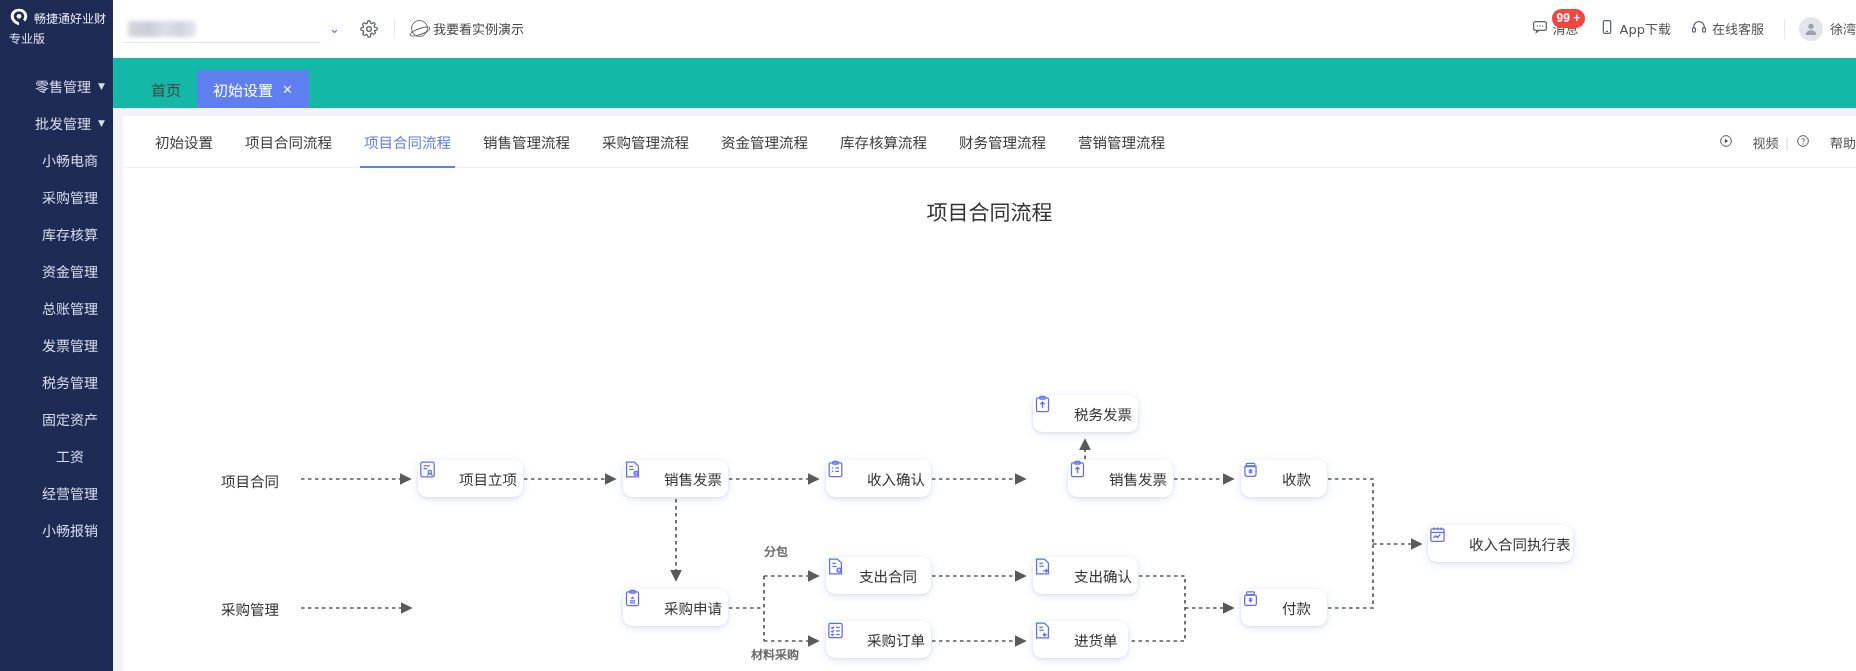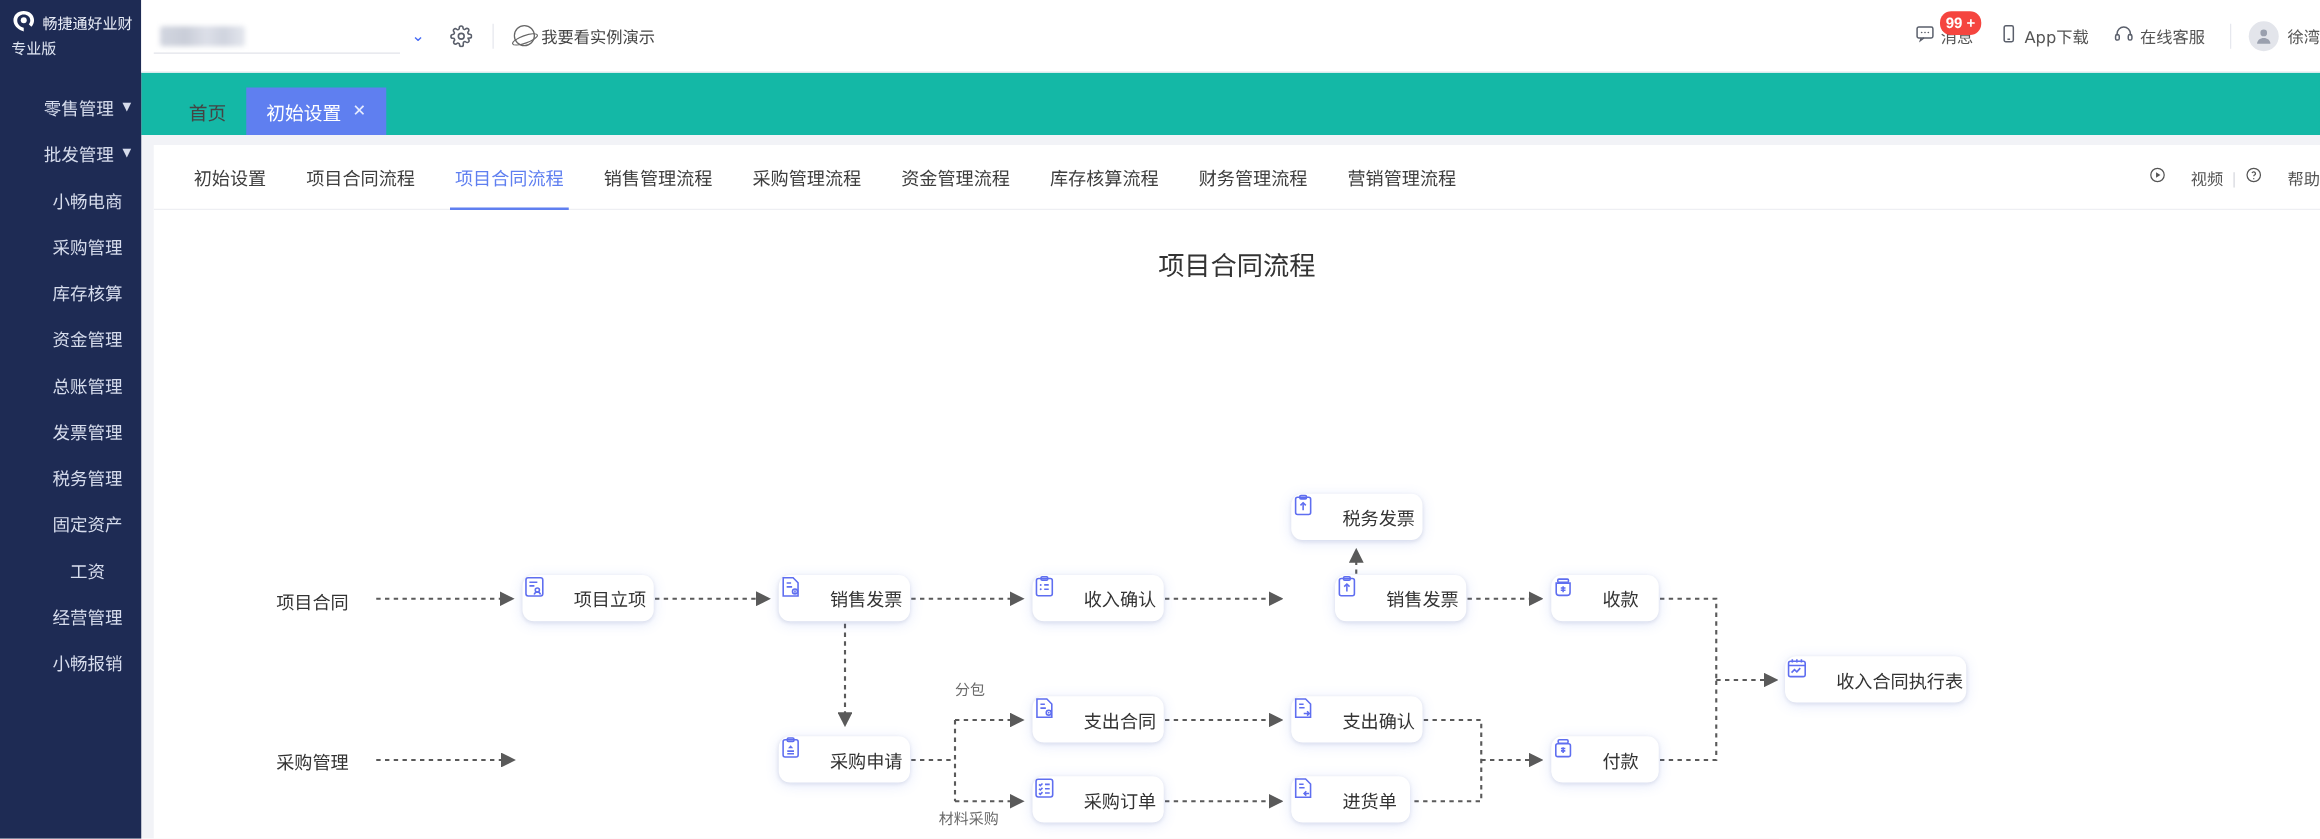--- a/index.html
+++ b/index.html
@@ -168,20 +168,21 @@
     font-family:"DejaVu Sans",sans-serif;
   }
   .node .ico{width:19px;height:19px;flex:0 0 auto;display:block;}
   .swimlane{
     position:absolute;font-size:14.5px;color:#333;white-space:nowrap;
     font-family:"DejaVu Sans",sans-serif;
   }
   .edge-label{
     position:absolute;font-size:12px;color:#6b6b6b;white-space:nowrap;
     font-family:"DejaVu Sans",sans-serif;
+    font-weight:bold;
   }
 </style>
 </head>
 <body>
 
 <div class="app">
 
   <aside class="sidebar">
     <div class="logo">
       <div class="logo-row">
@@ -511,21 +512,21 @@
               <rect x="4.4" y="3.6" width="15.2" height="17.4" rx="2"></rect>
               <rect x="8.6" y="1.8" width="6.8" height="3.4" rx="1.2"></rect>
               <path d="M12 9.2l2.6 3h-5.2z" fill="#5f6ef0" stroke="none"></path>
               <line x1="8.6" y1="15" x2="15.4" y2="15"></line>
                 <line x1="8.6" y1="17.6" x2="15.4" y2="17.6"></line>
             </svg>
           </span>
           <span>采购申请</span>
         </div>
 
-        <div class="node" style="left:703px;top:389px;width:105px;">
+        <div class="node" style="left:703px;top:389px;width:105px;justify-content:flex-end;">
           <span class="ico">
             <svg width="19" height="19" viewBox="0 0 24 24" fill="none" stroke="#5f6ef0" stroke-width="1.6">
               <path d="M4.5 2.8h10l5 5v13.4h-15z"></path>
               <line x1="8" y1="8" x2="12.5" y2="8"></line>
                 <line x1="8" y1="12" x2="13.5" y2="12"></line>
               <circle cx="16.4" cy="16.6" r="2.5"></circle>
                 <circle cx="16.4" cy="16.6" r=".9" fill="#5f6ef0" stroke="none"></circle>
             </svg>
           </span>
           <span>支出合同</span>

